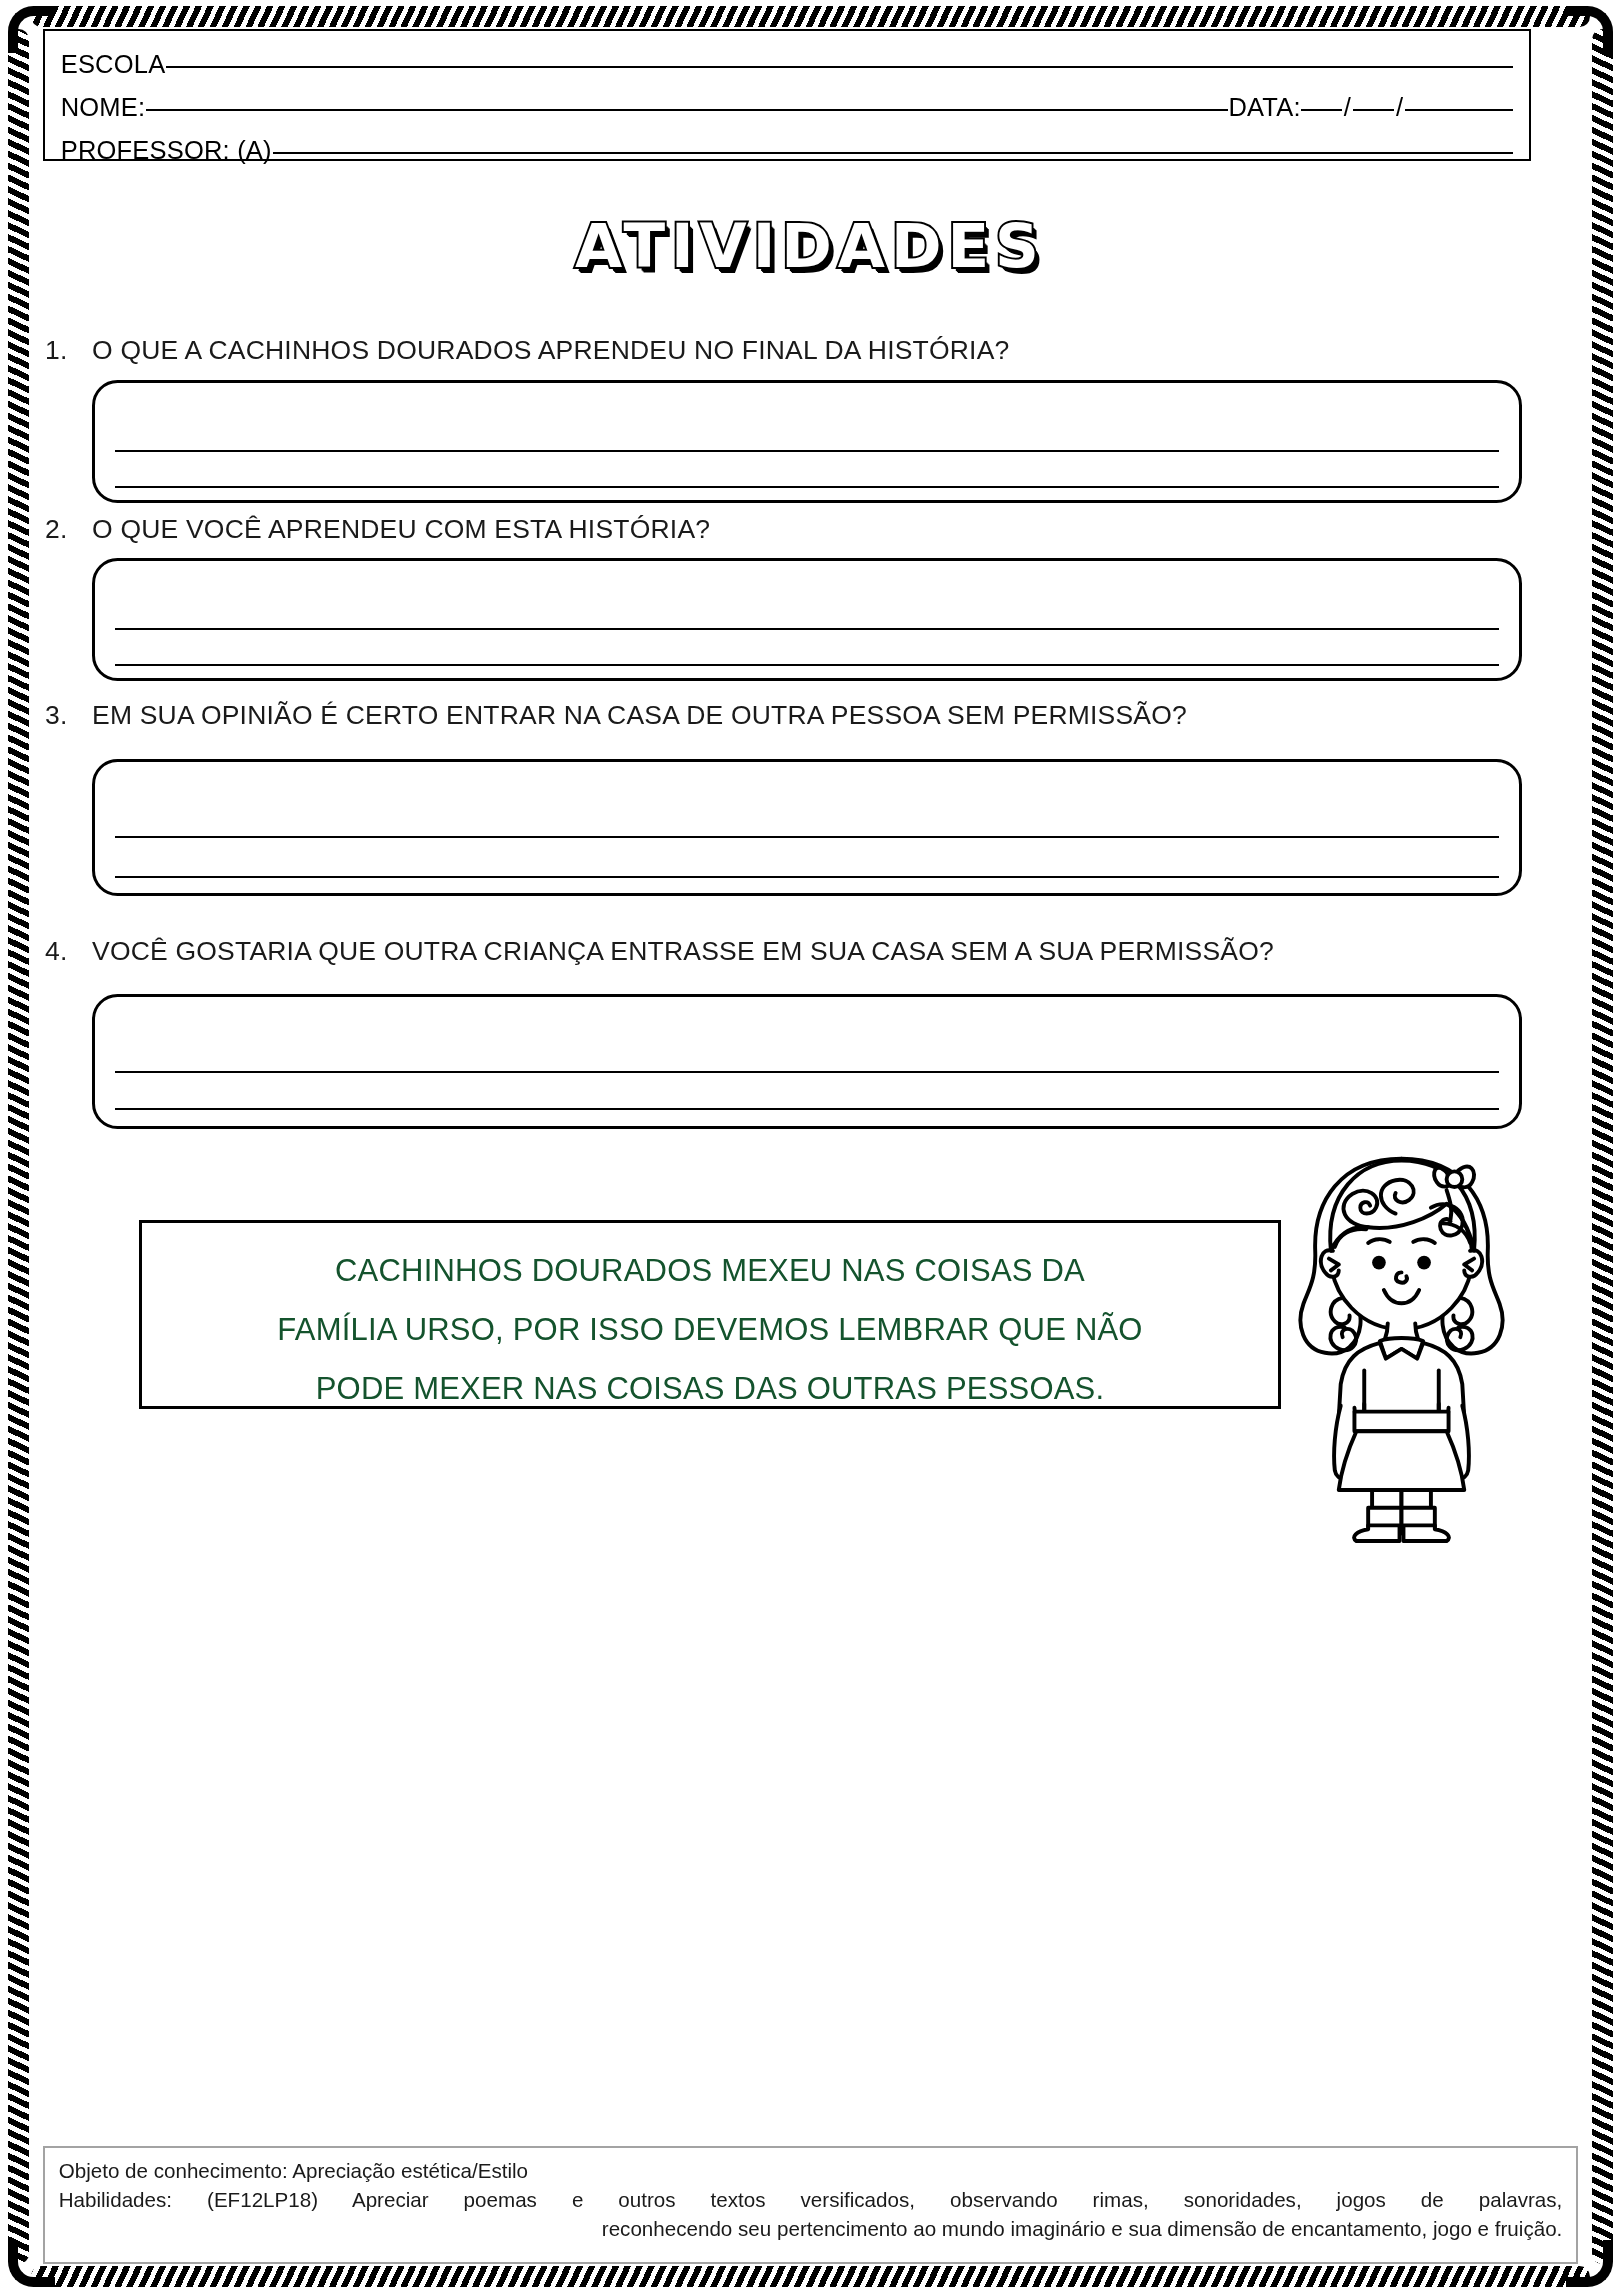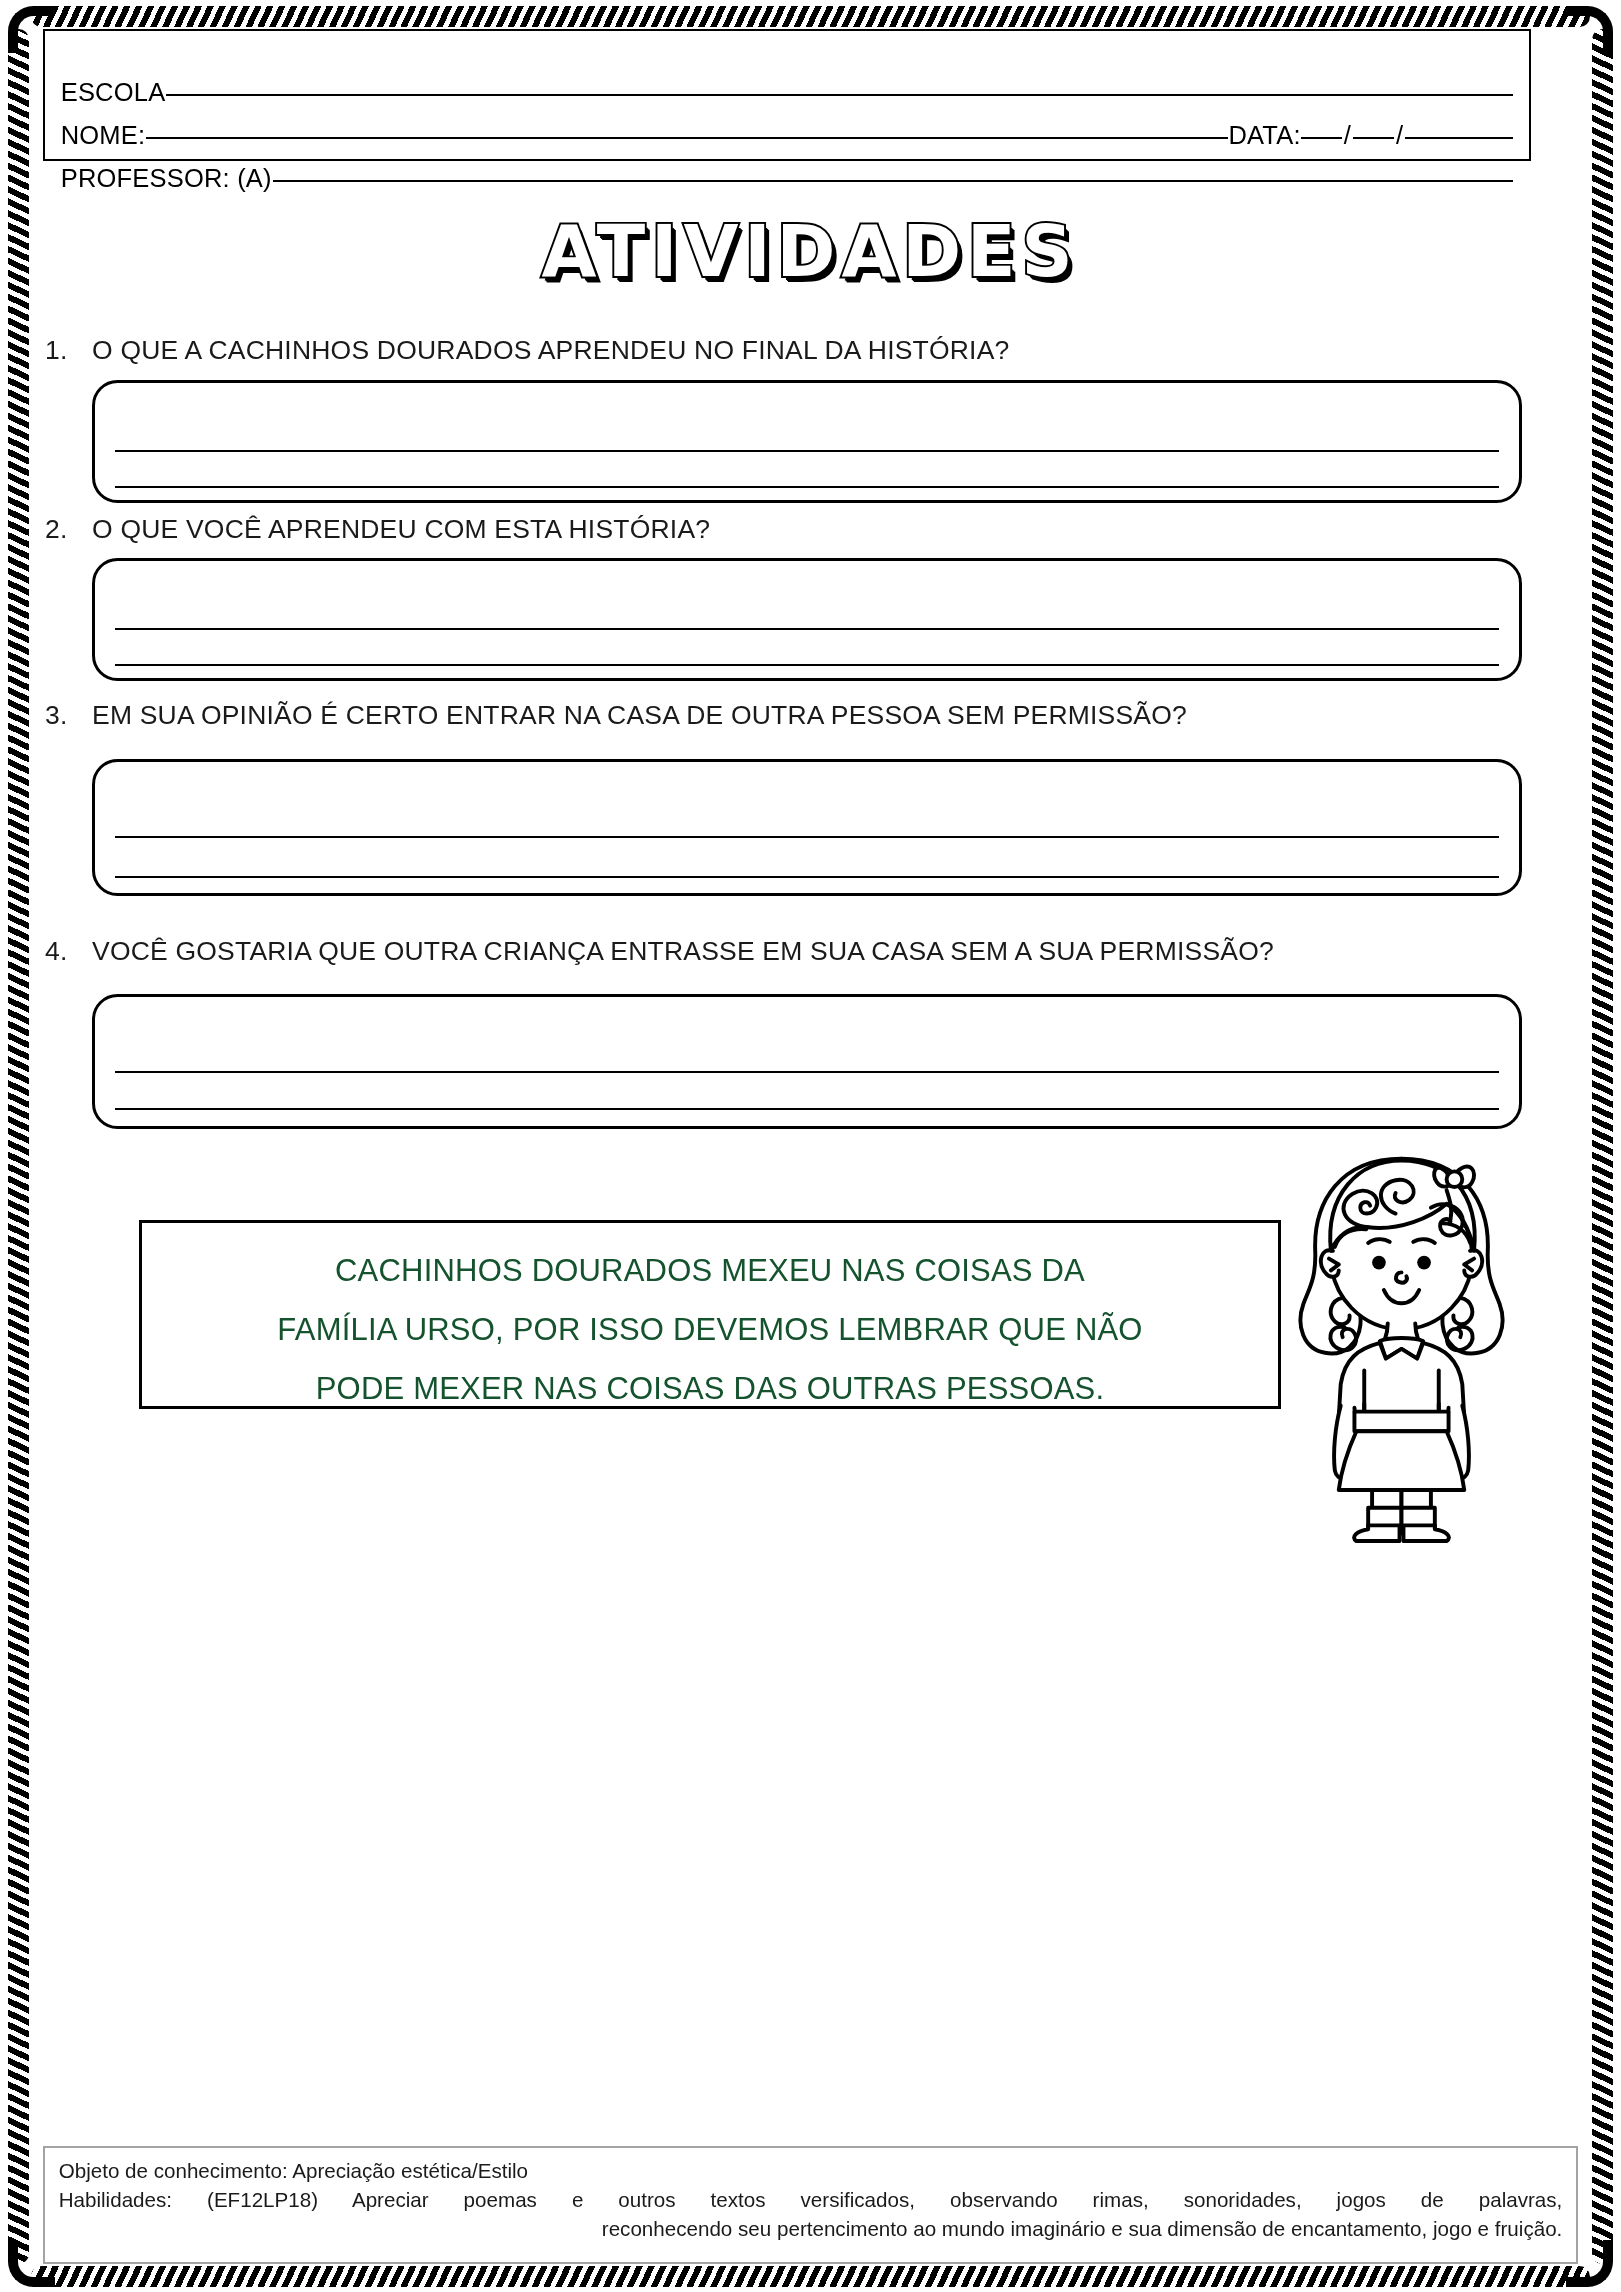--- a/index.html
+++ b/index.html
@@ -83,21 +83,21 @@
   .ident-row {
     font-size: 25.5px;
     color: #000000;
     letter-spacing: 0.2px;
     white-space: nowrap;
     line-height: 43px;
     height: 43px;
     display: flex;
     align-items: baseline;
   }
-  .ident-label { flex: 0 0 auto; margin-top: 28px; }
+  .ident-label { flex: 0 0 auto; }
   .fill-line {
     flex: 1 1 auto;
     border-bottom: 2px solid #000000;
     position: relative;
     top: -4.9px;
     margin-left: 1px;
   }
   .fill-fixed {
     display: inline-block;
     border-bottom: 2px solid #000000;
@@ -110,21 +110,21 @@
   .title-wrap {
     position: absolute;
     left: 0;
     top: 181px;
     width: 1488px;
     text-align: center;
   }
   .title {
     display: inline-block;
     font-family: "DejaVu Sans", sans-serif;
-    font-size: 71px;
+    font-size: 61px;
     font-weight: bold;
     letter-spacing: 5.9px;
     color: #ffffff;
     -webkit-text-stroke: 3.9px #000000;
     text-shadow:
         4.9px 5.9px 0 #000000,
         3.9px 4.9px 0 #000000,
         2.9px 3.9px 0 #000000;
     paint-order: stroke fill;
     margin-left: 46px;

